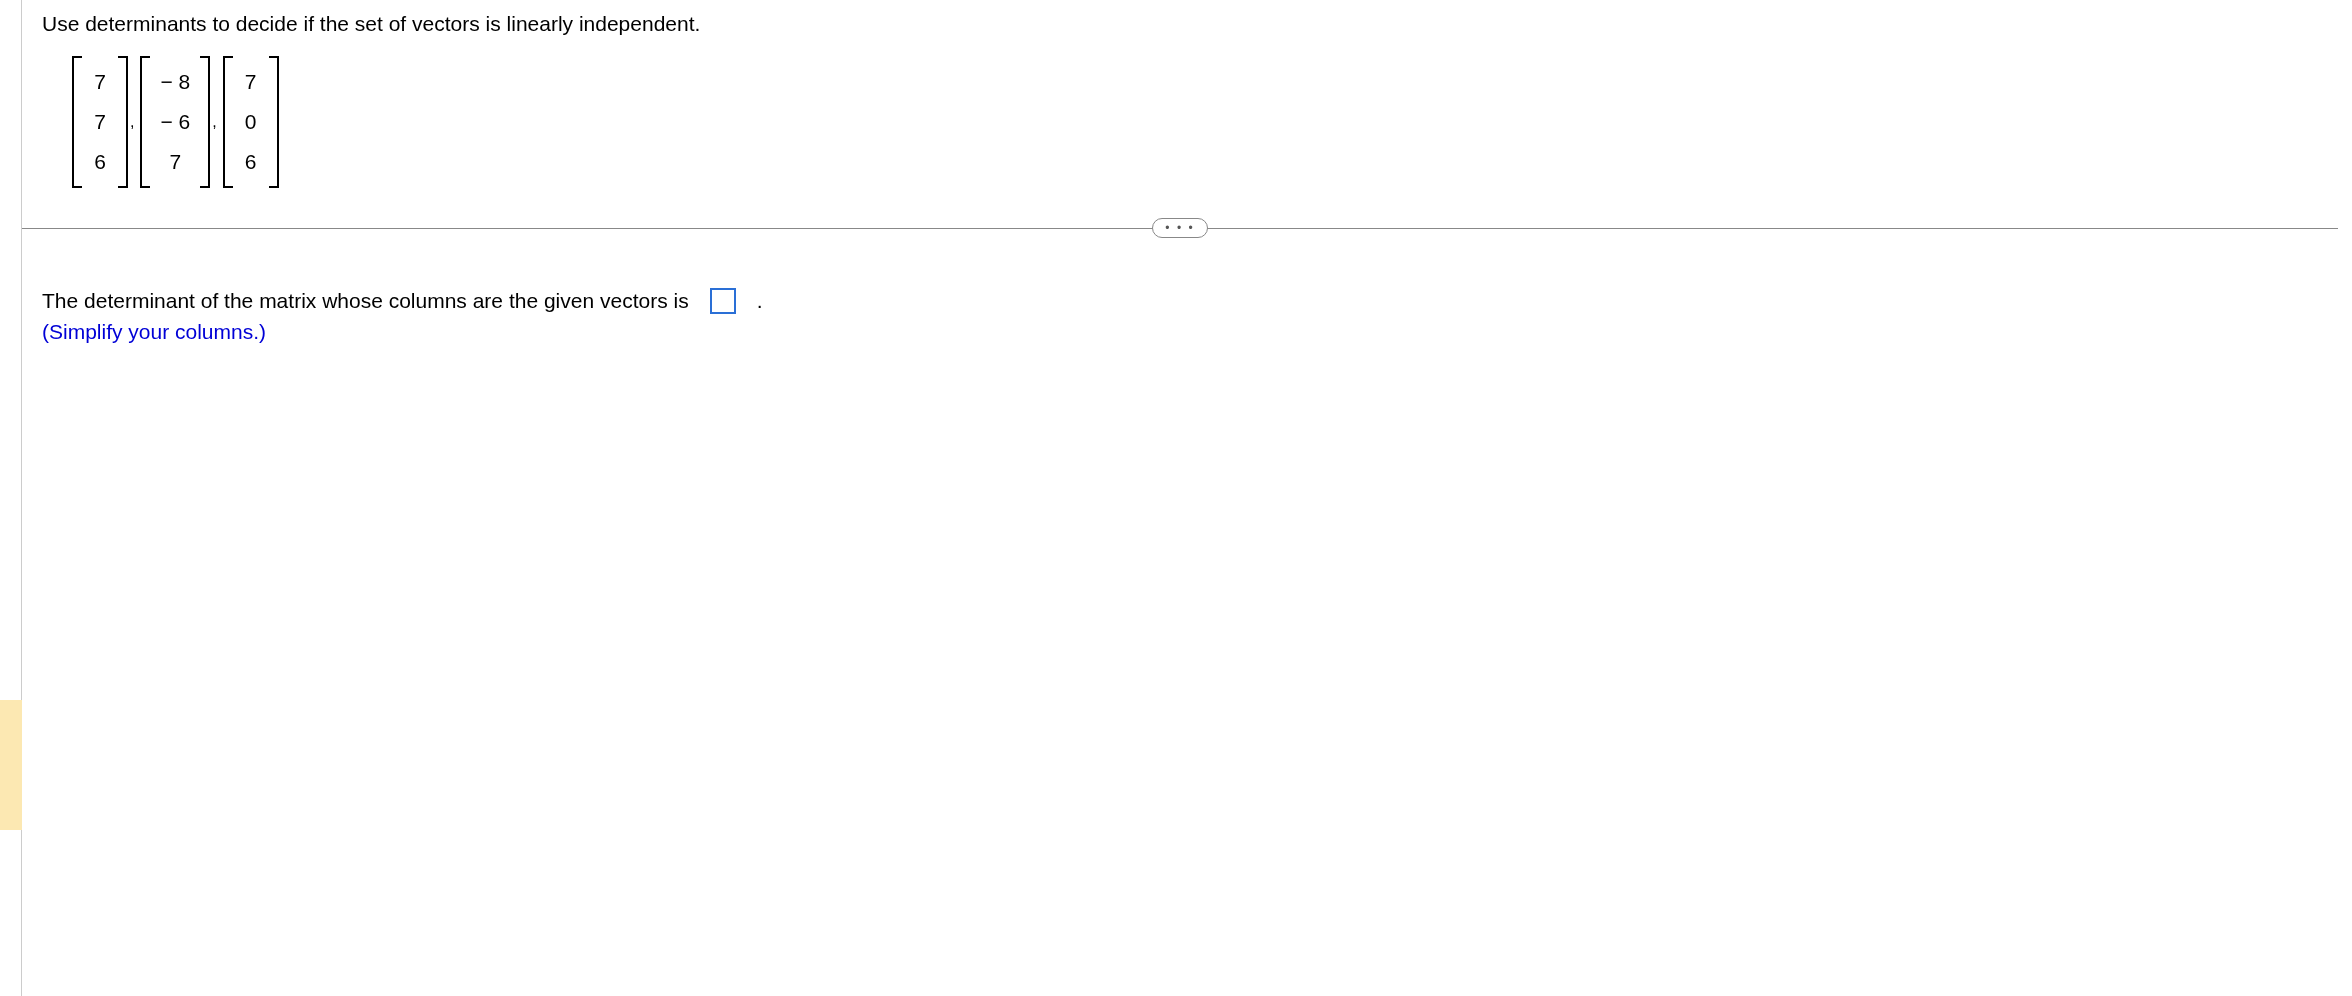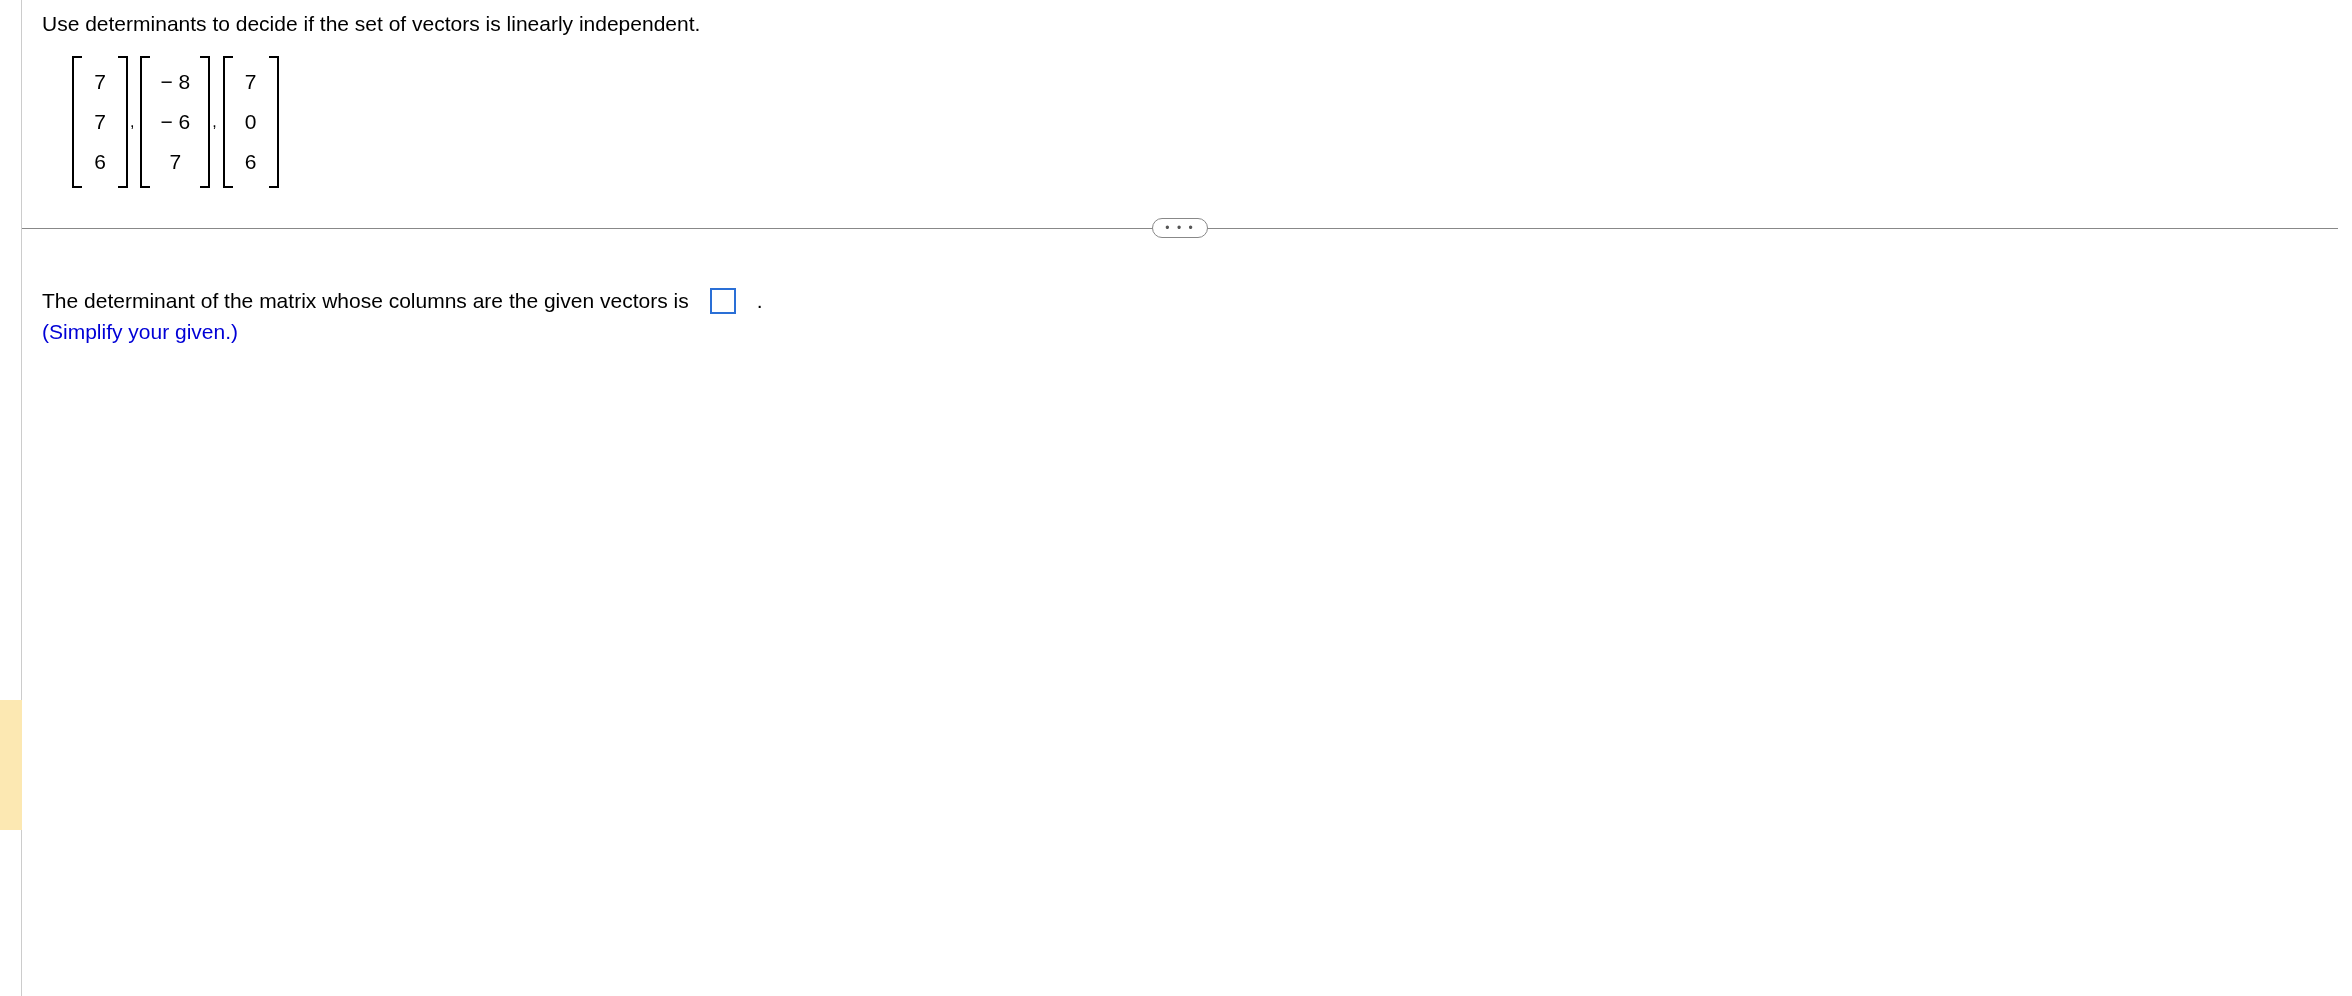--- a/index.html
+++ b/index.html
@@ -179,15 +179,15 @@
   <div class="divider-wrap">
     <div class="divider-line"></div>
     <div class="divider-pill">• • •</div>
   </div>
 
   <div class="answer-line">
     <span class="answer-text">The determinant of the matrix whose columns are the given vectors is</span>
     <span class="answer-box"></span>
     <span class="answer-text">.</span>
   </div>
-  <div class="simplify-note">(Simplify your given.)</div>
+  <div class="simplify-note">(Simplify your columns.)</div>
 
 </div>
 
 </body></html>

